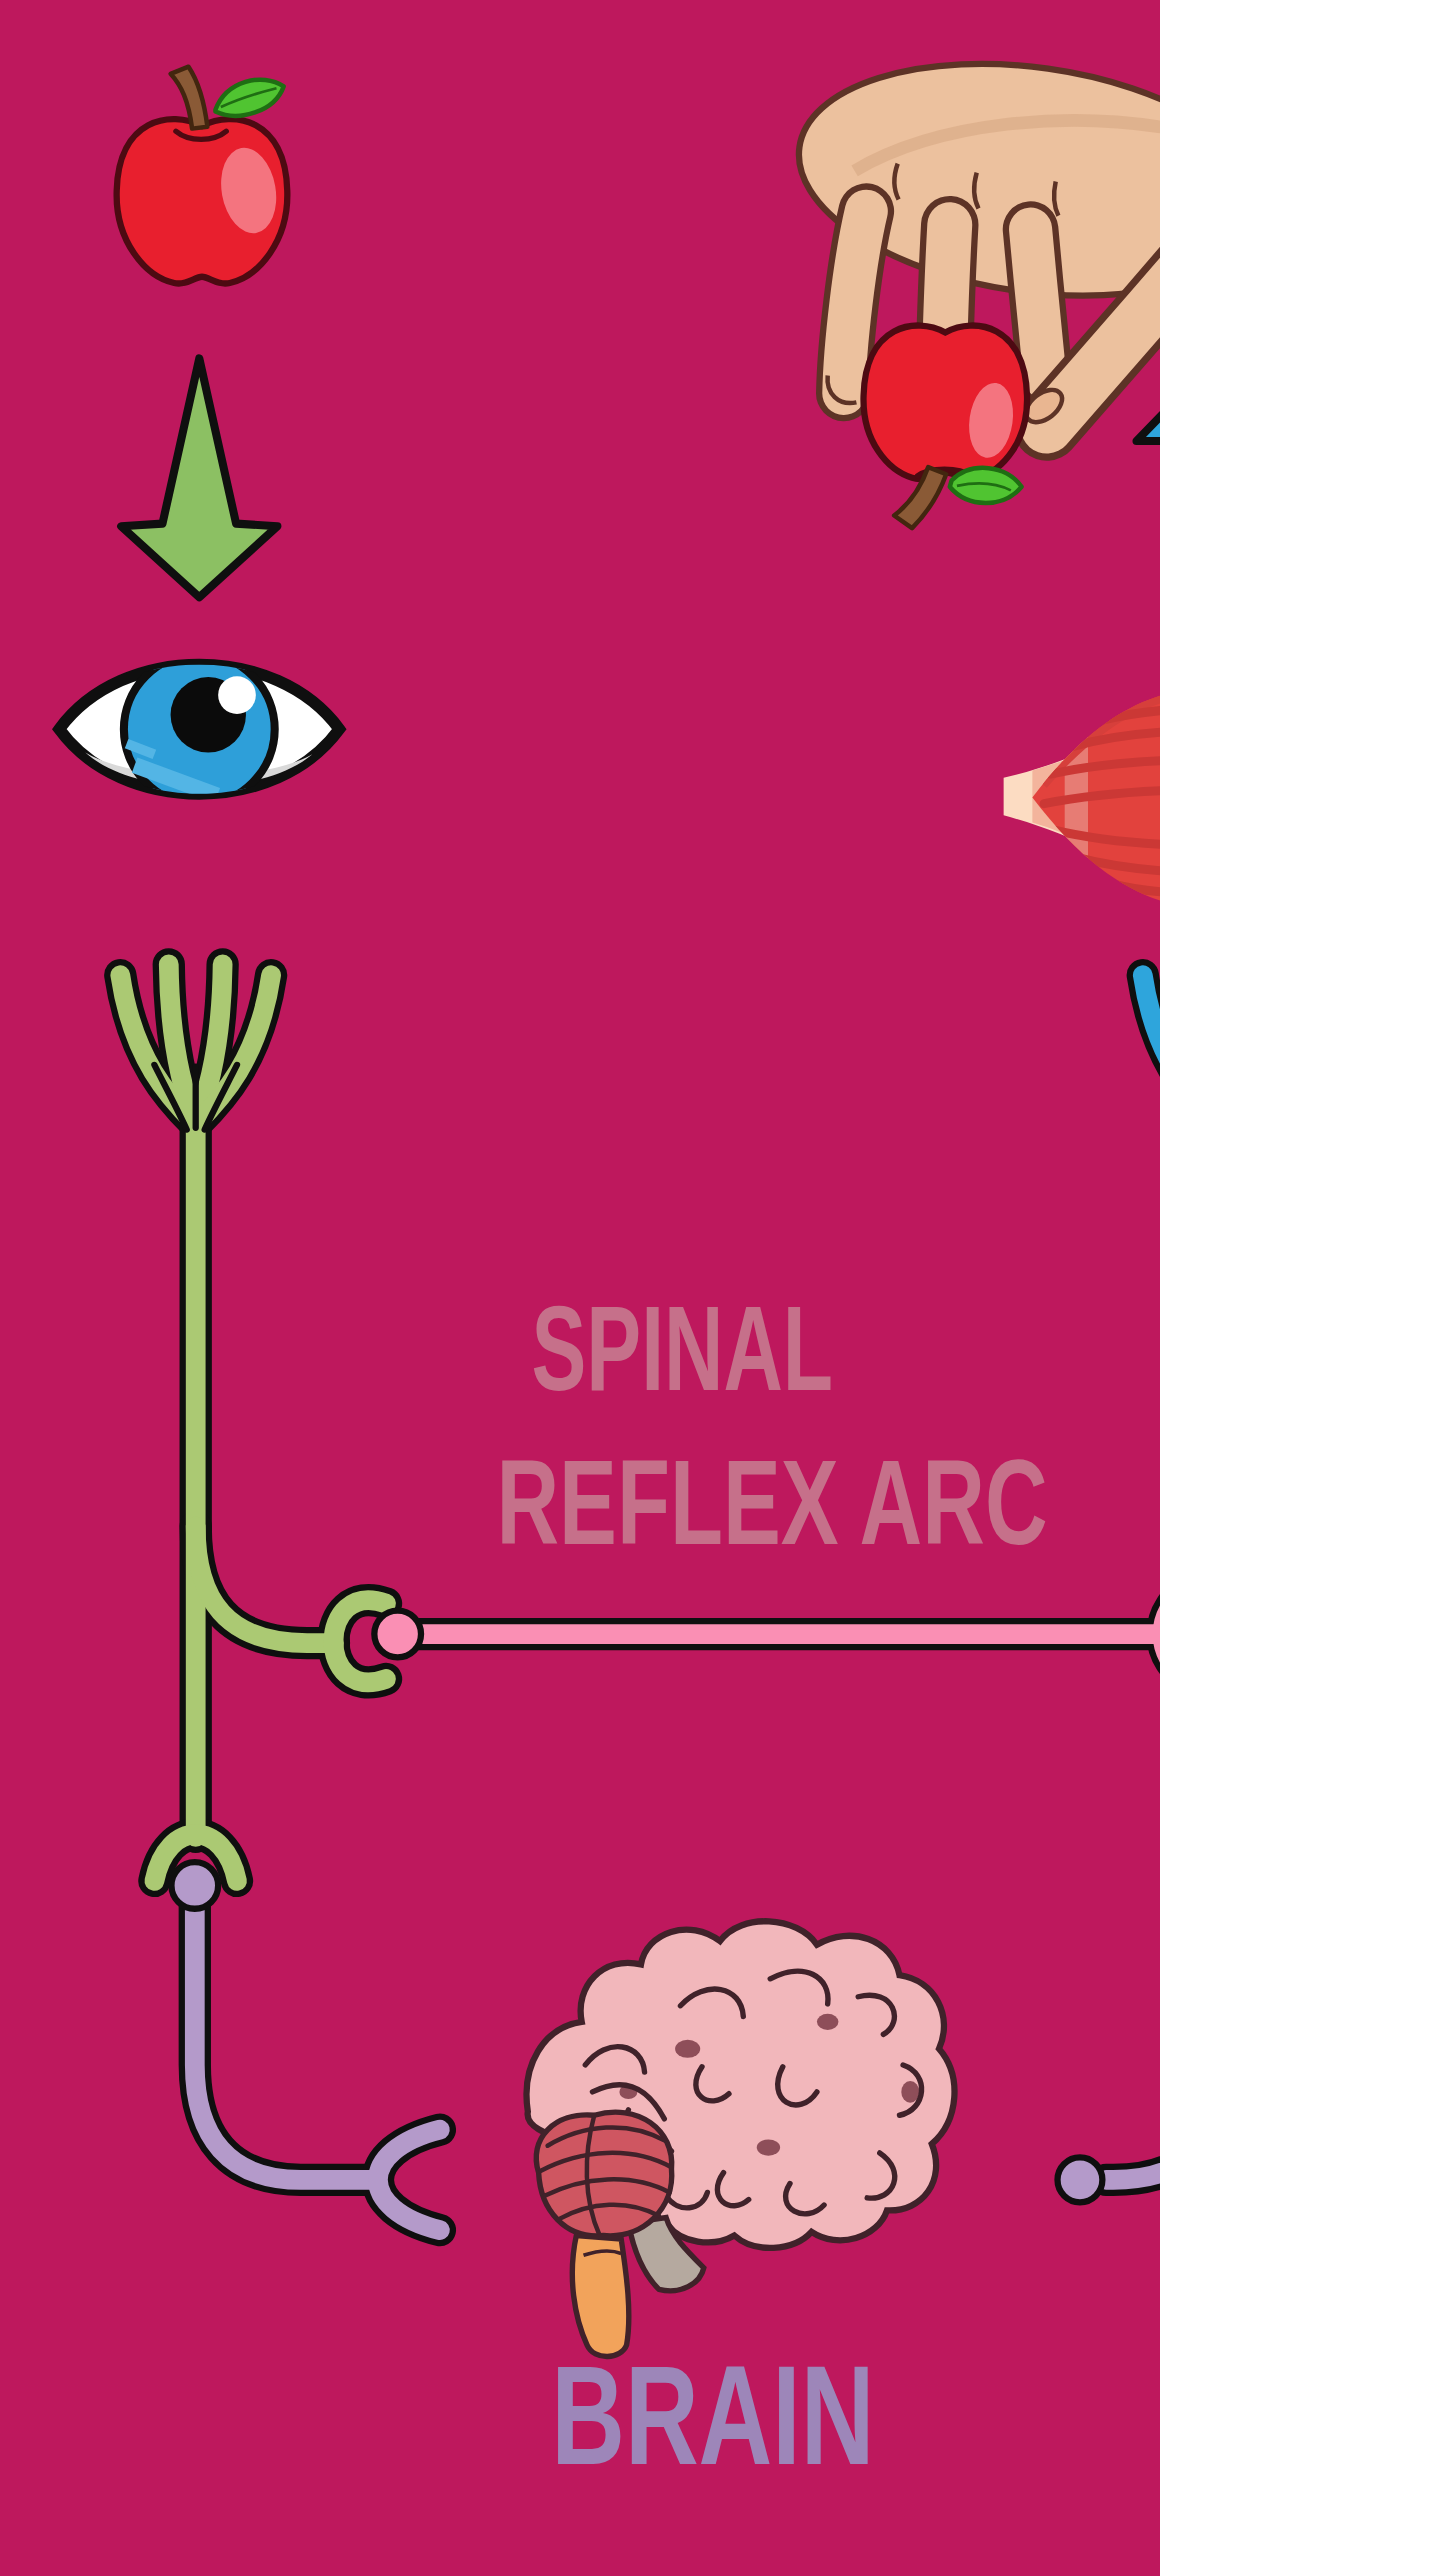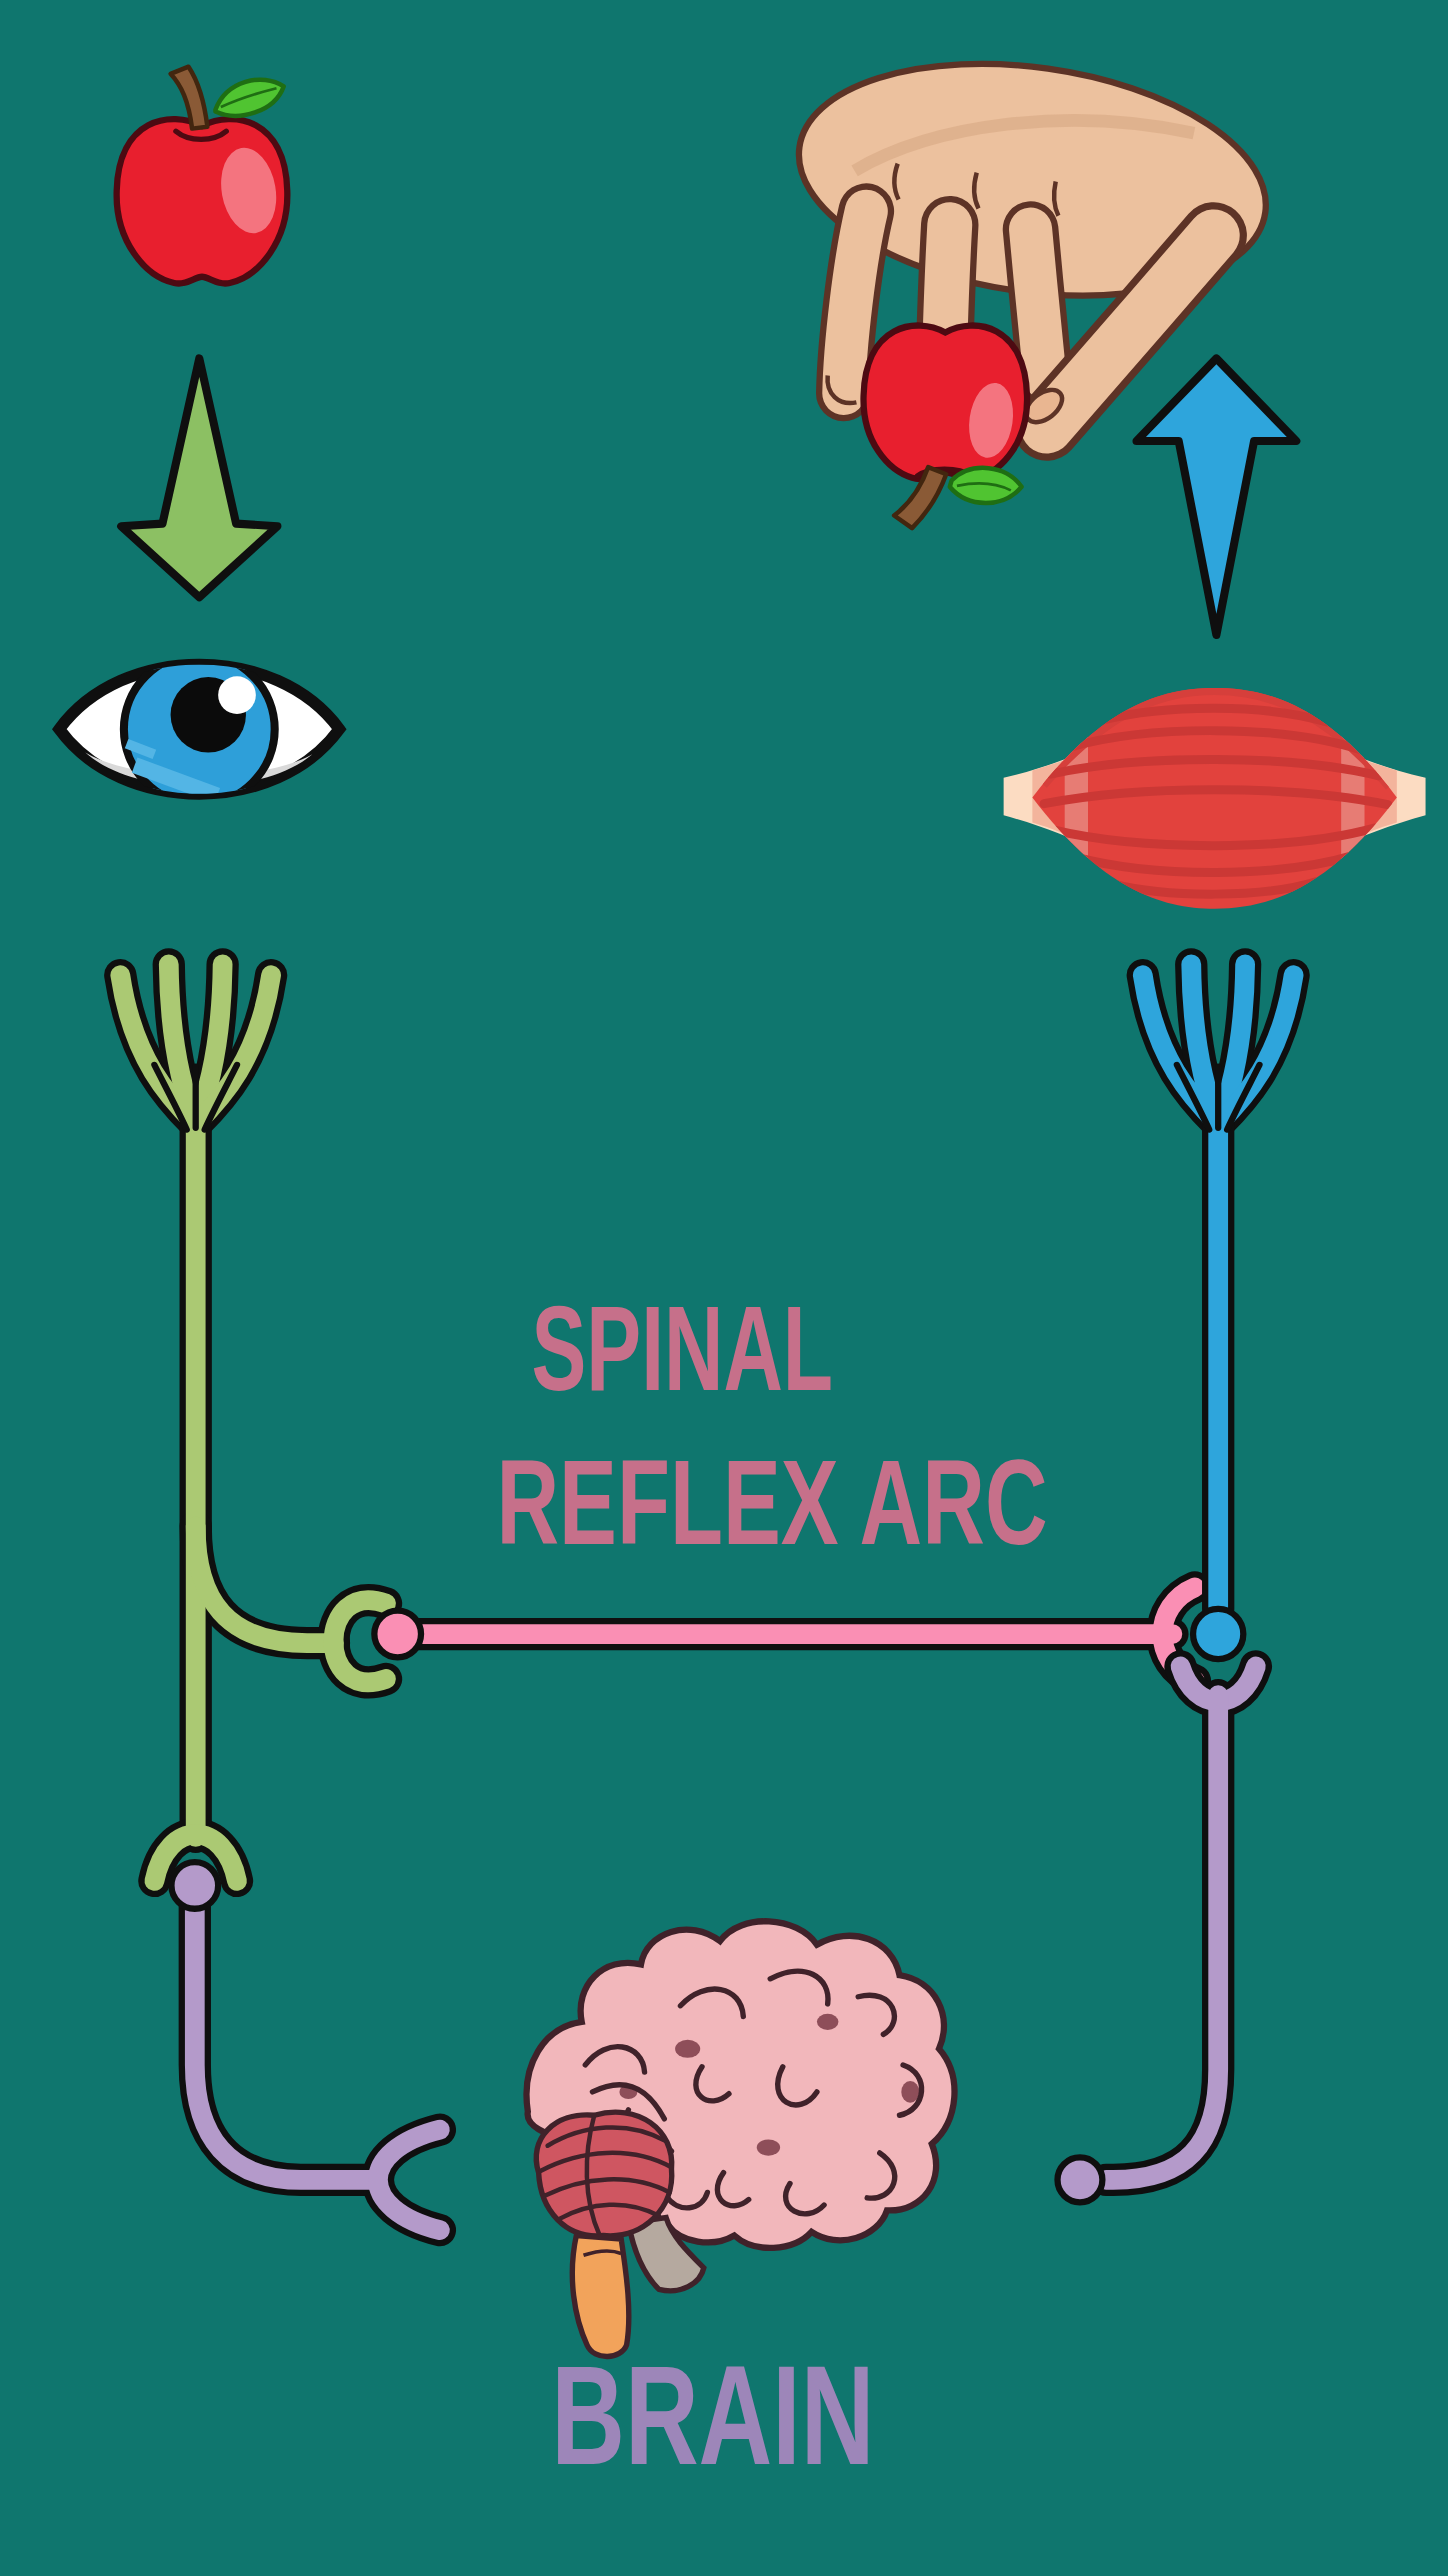--- a/index.html
+++ b/index.html
@@ -1,16 +1,16 @@
 <!DOCTYPE html>
 <html style="font-size:14.4px"><head>
 <meta charset="utf-8">
 <style>
   html,body{margin:0;padding:0;background:#ffffff;}
-  .stage{width:1448px;height:2576px;position:relative;background:#0f766e;overflow:hidden;}
+  .stage{width:1160px;height:2576px;position:relative;background:#be185d;overflow:hidden;}
   svg{display:block;}
   .ttl{font-family:"Liberation Sans","DejaVu Sans",sans-serif;font-weight:bold;}
 </style>
 </head>
 <body>
 
 <div class="stage">
 <svg viewBox="0 0 1613 2869" width="1448" height="2576">
 
   <g>

